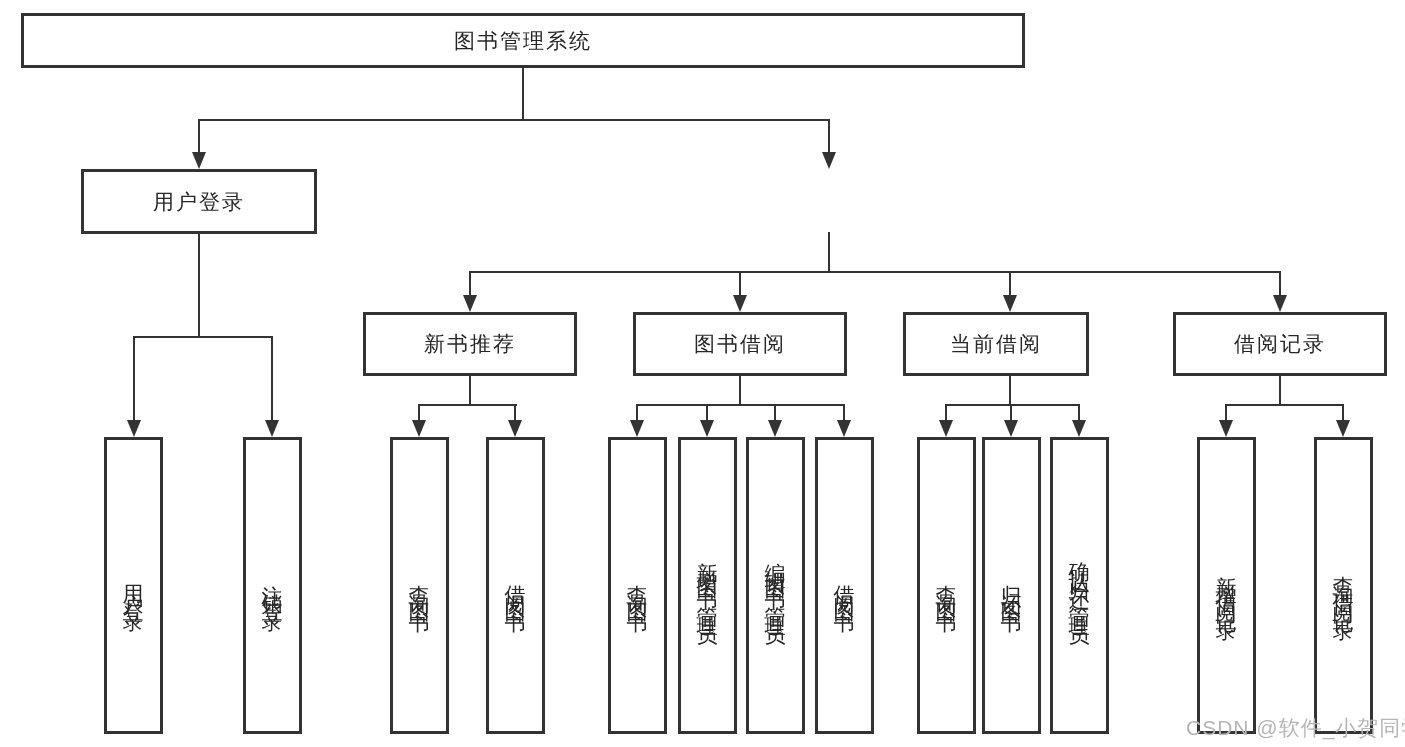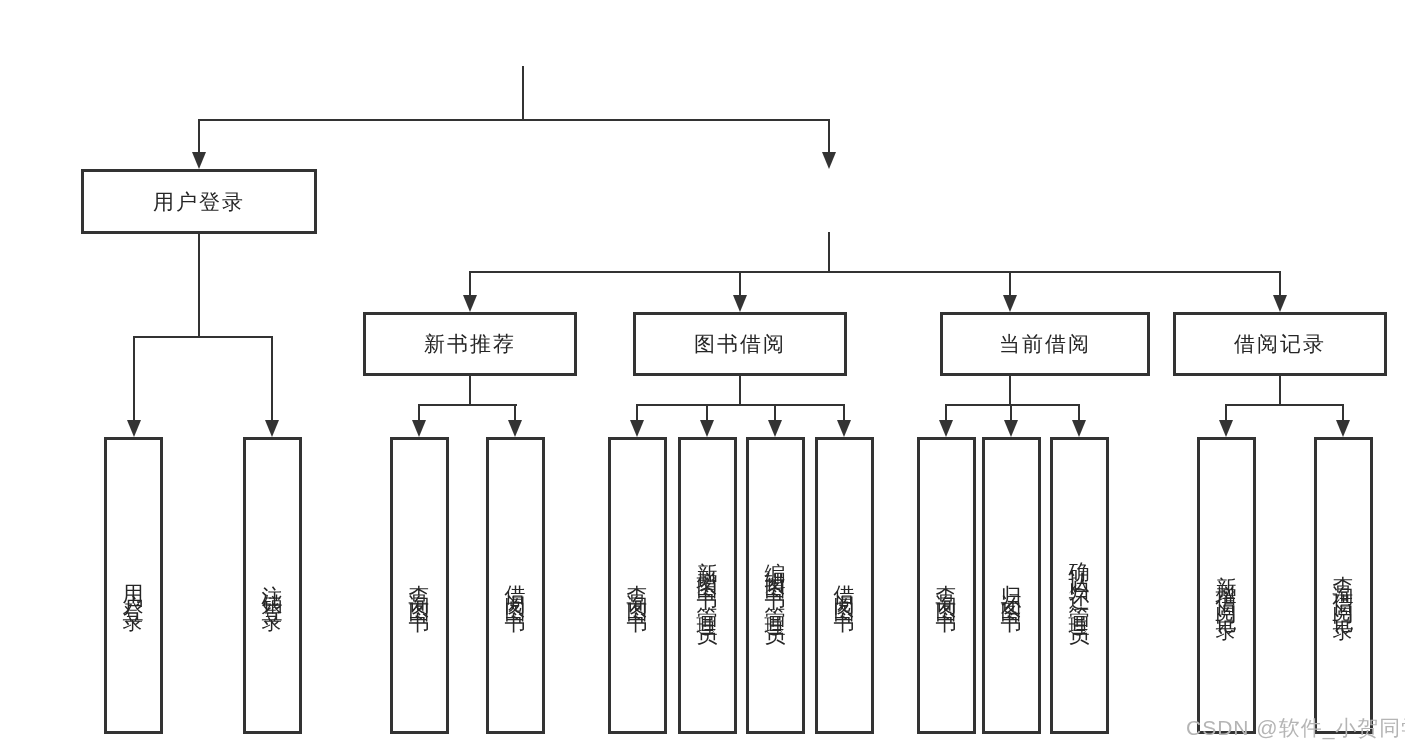--- a/index.html
+++ b/index.html
@@ -17,29 +17,30 @@
   .ar{position:absolute;width:0;height:0;border-left:7px solid transparent;
       border-right:7px solid transparent;border-top:17px solid #333333;}
   .watermark{position:absolute;left:1186px;top:714px;font-size:21px;color:#b5b5b5;
              letter-spacing:1px;z-index:5;white-space:nowrap;}
 </style>
 </head>
 <body>
 
 <div class="stage">
 
+  <div class="box" style="left:21px;top:13px;width:1004px;height:55px">图书管理系统</div>
 
   <div class="box" style="left:81px;top:169px;width:236px;height:65px">用户登录</div>
 
 
   <div class="box" style="left:363px;top:312px;width:214px;height:64px">新书推荐</div>
 
   <div class="box" style="left:633px;top:312px;width:214px;height:64px">图书借阅</div>
 
-  <div class="box" style="left:940px;top:312px;width:210px;height:64px">当前借阅</div>
+  <div class="box" style="left:903px;top:312px;width:186px;height:64px">当前借阅</div>
 
   <div class="box" style="left:1173px;top:312px;width:214px;height:64px">借阅记录</div>
 
   <div class="vbox" style="left:104px;top:437px;width:59px;height:297px">
     <span>用户登录</span>
     </div>
 
   <div class="vbox" style="left:243px;top:437px;width:59px;height:297px">
     <span>注销登录</span>
     </div>

